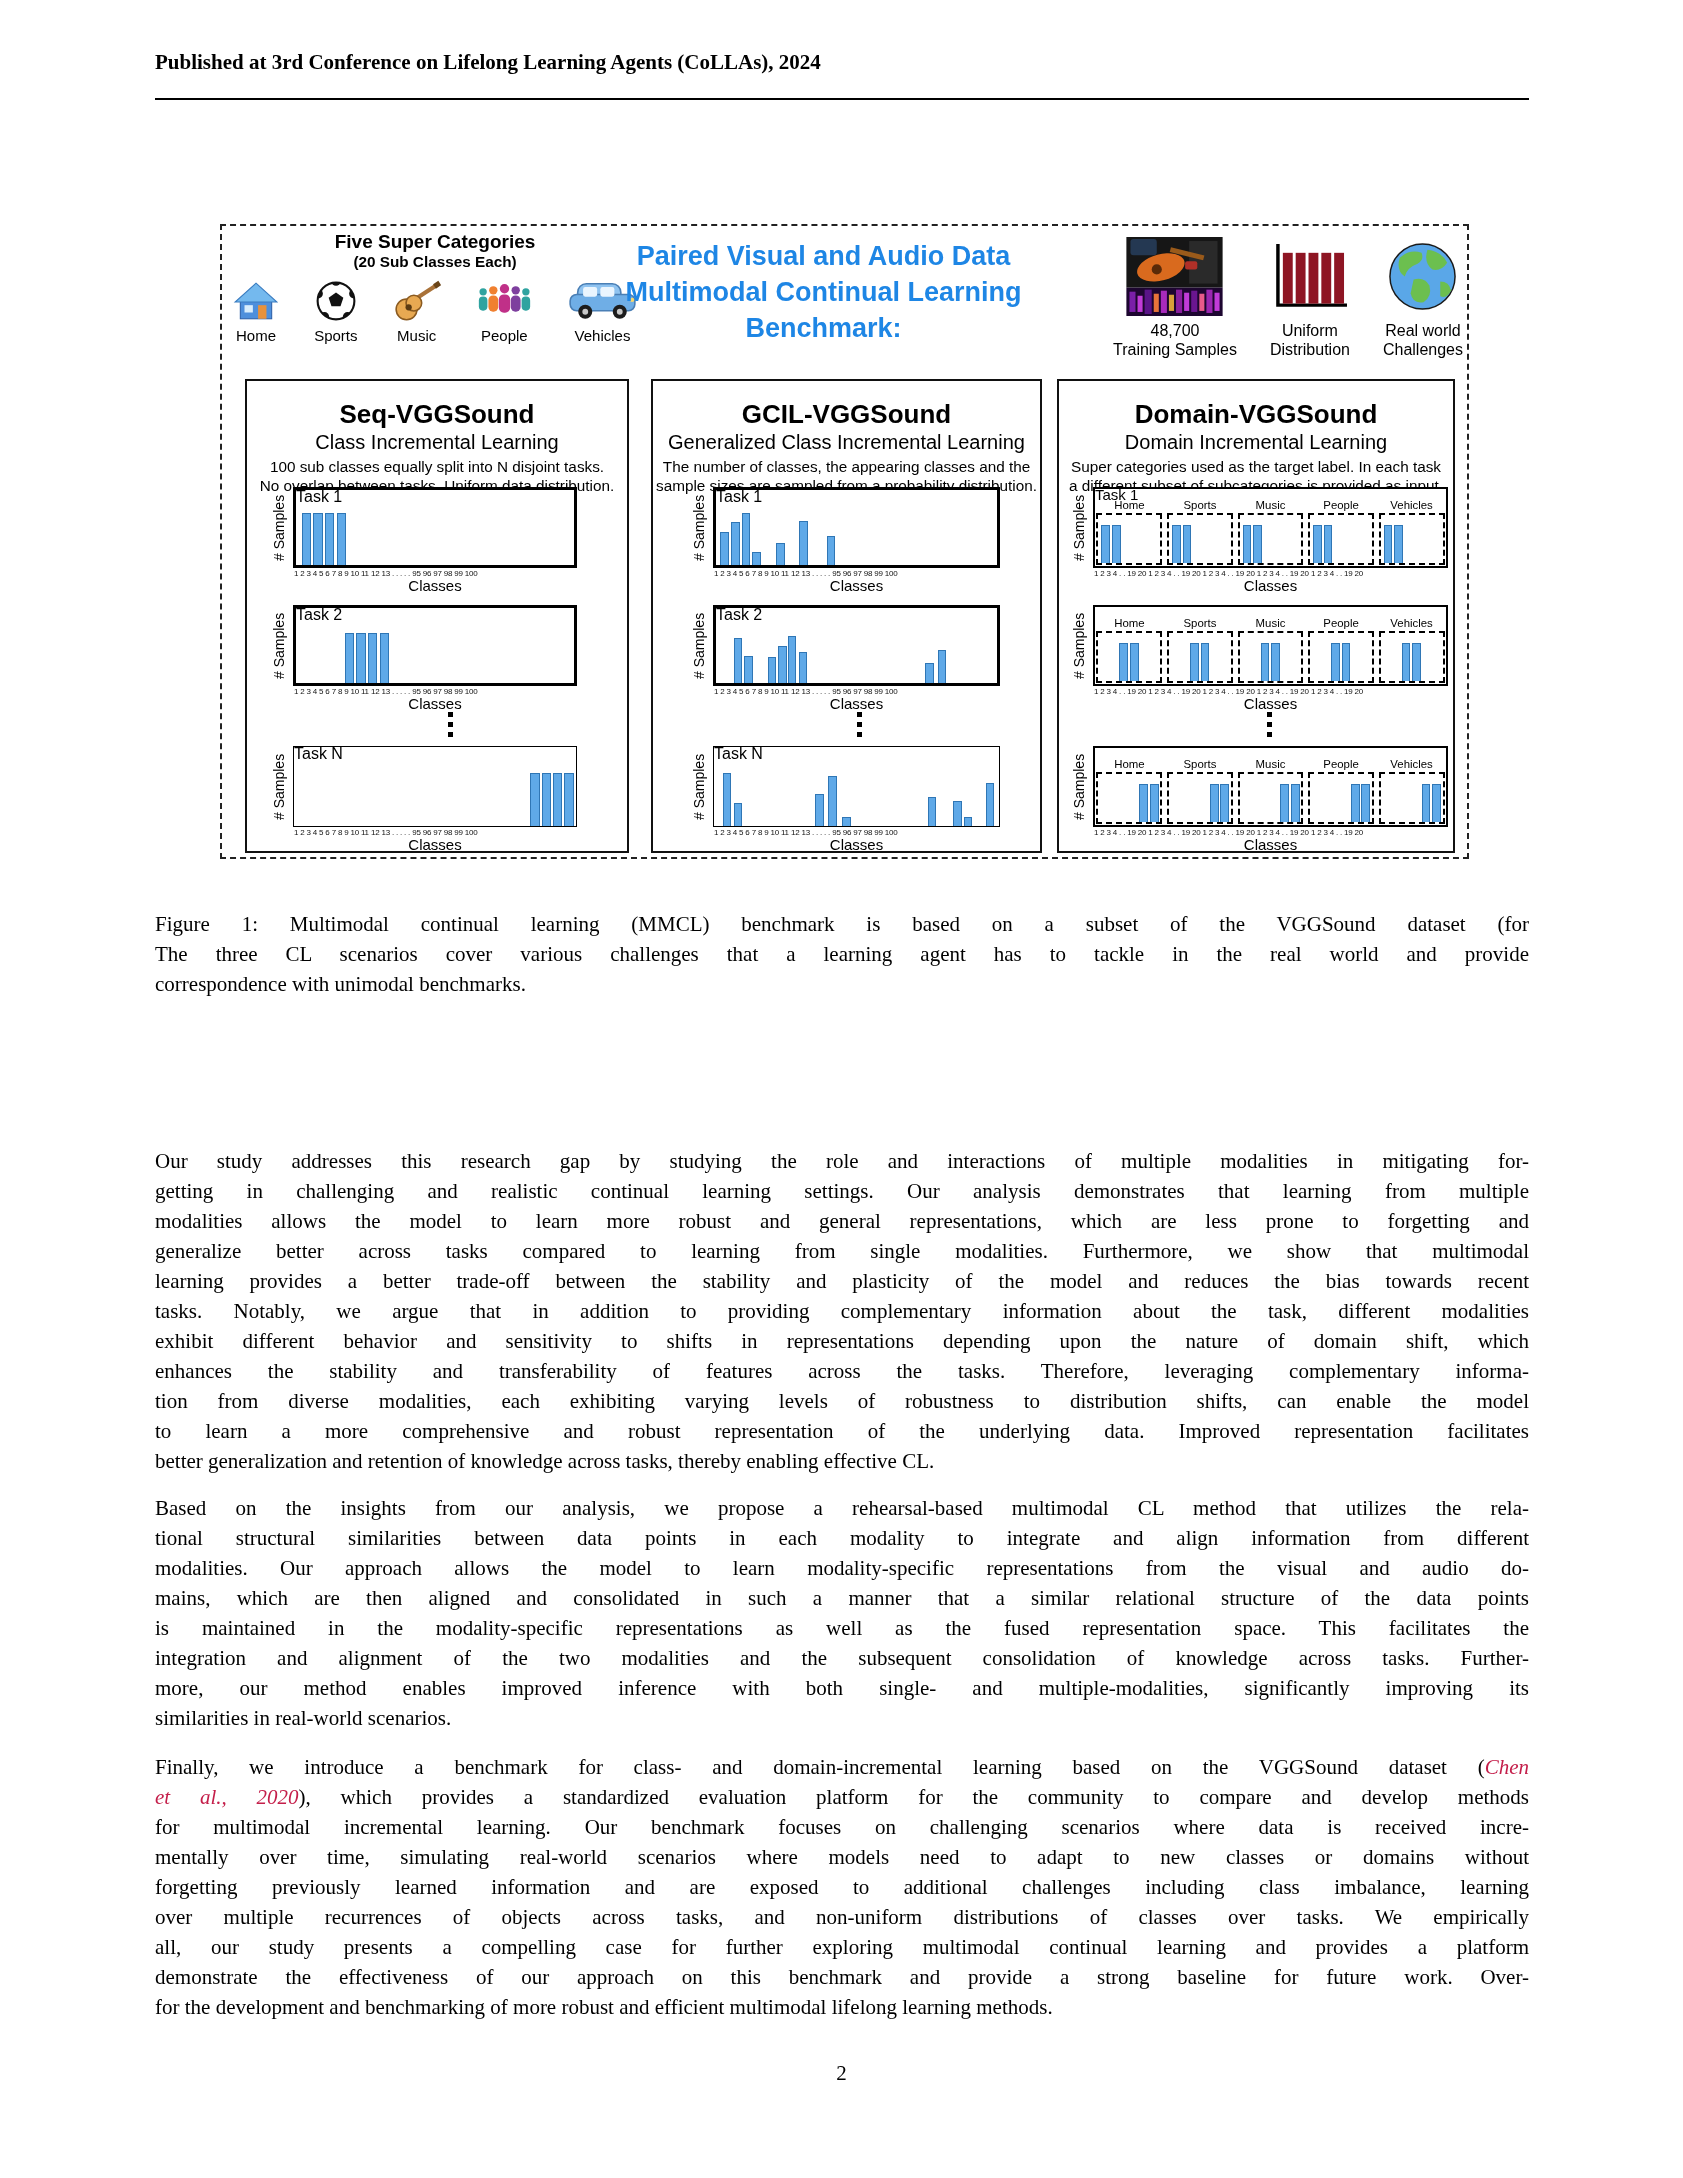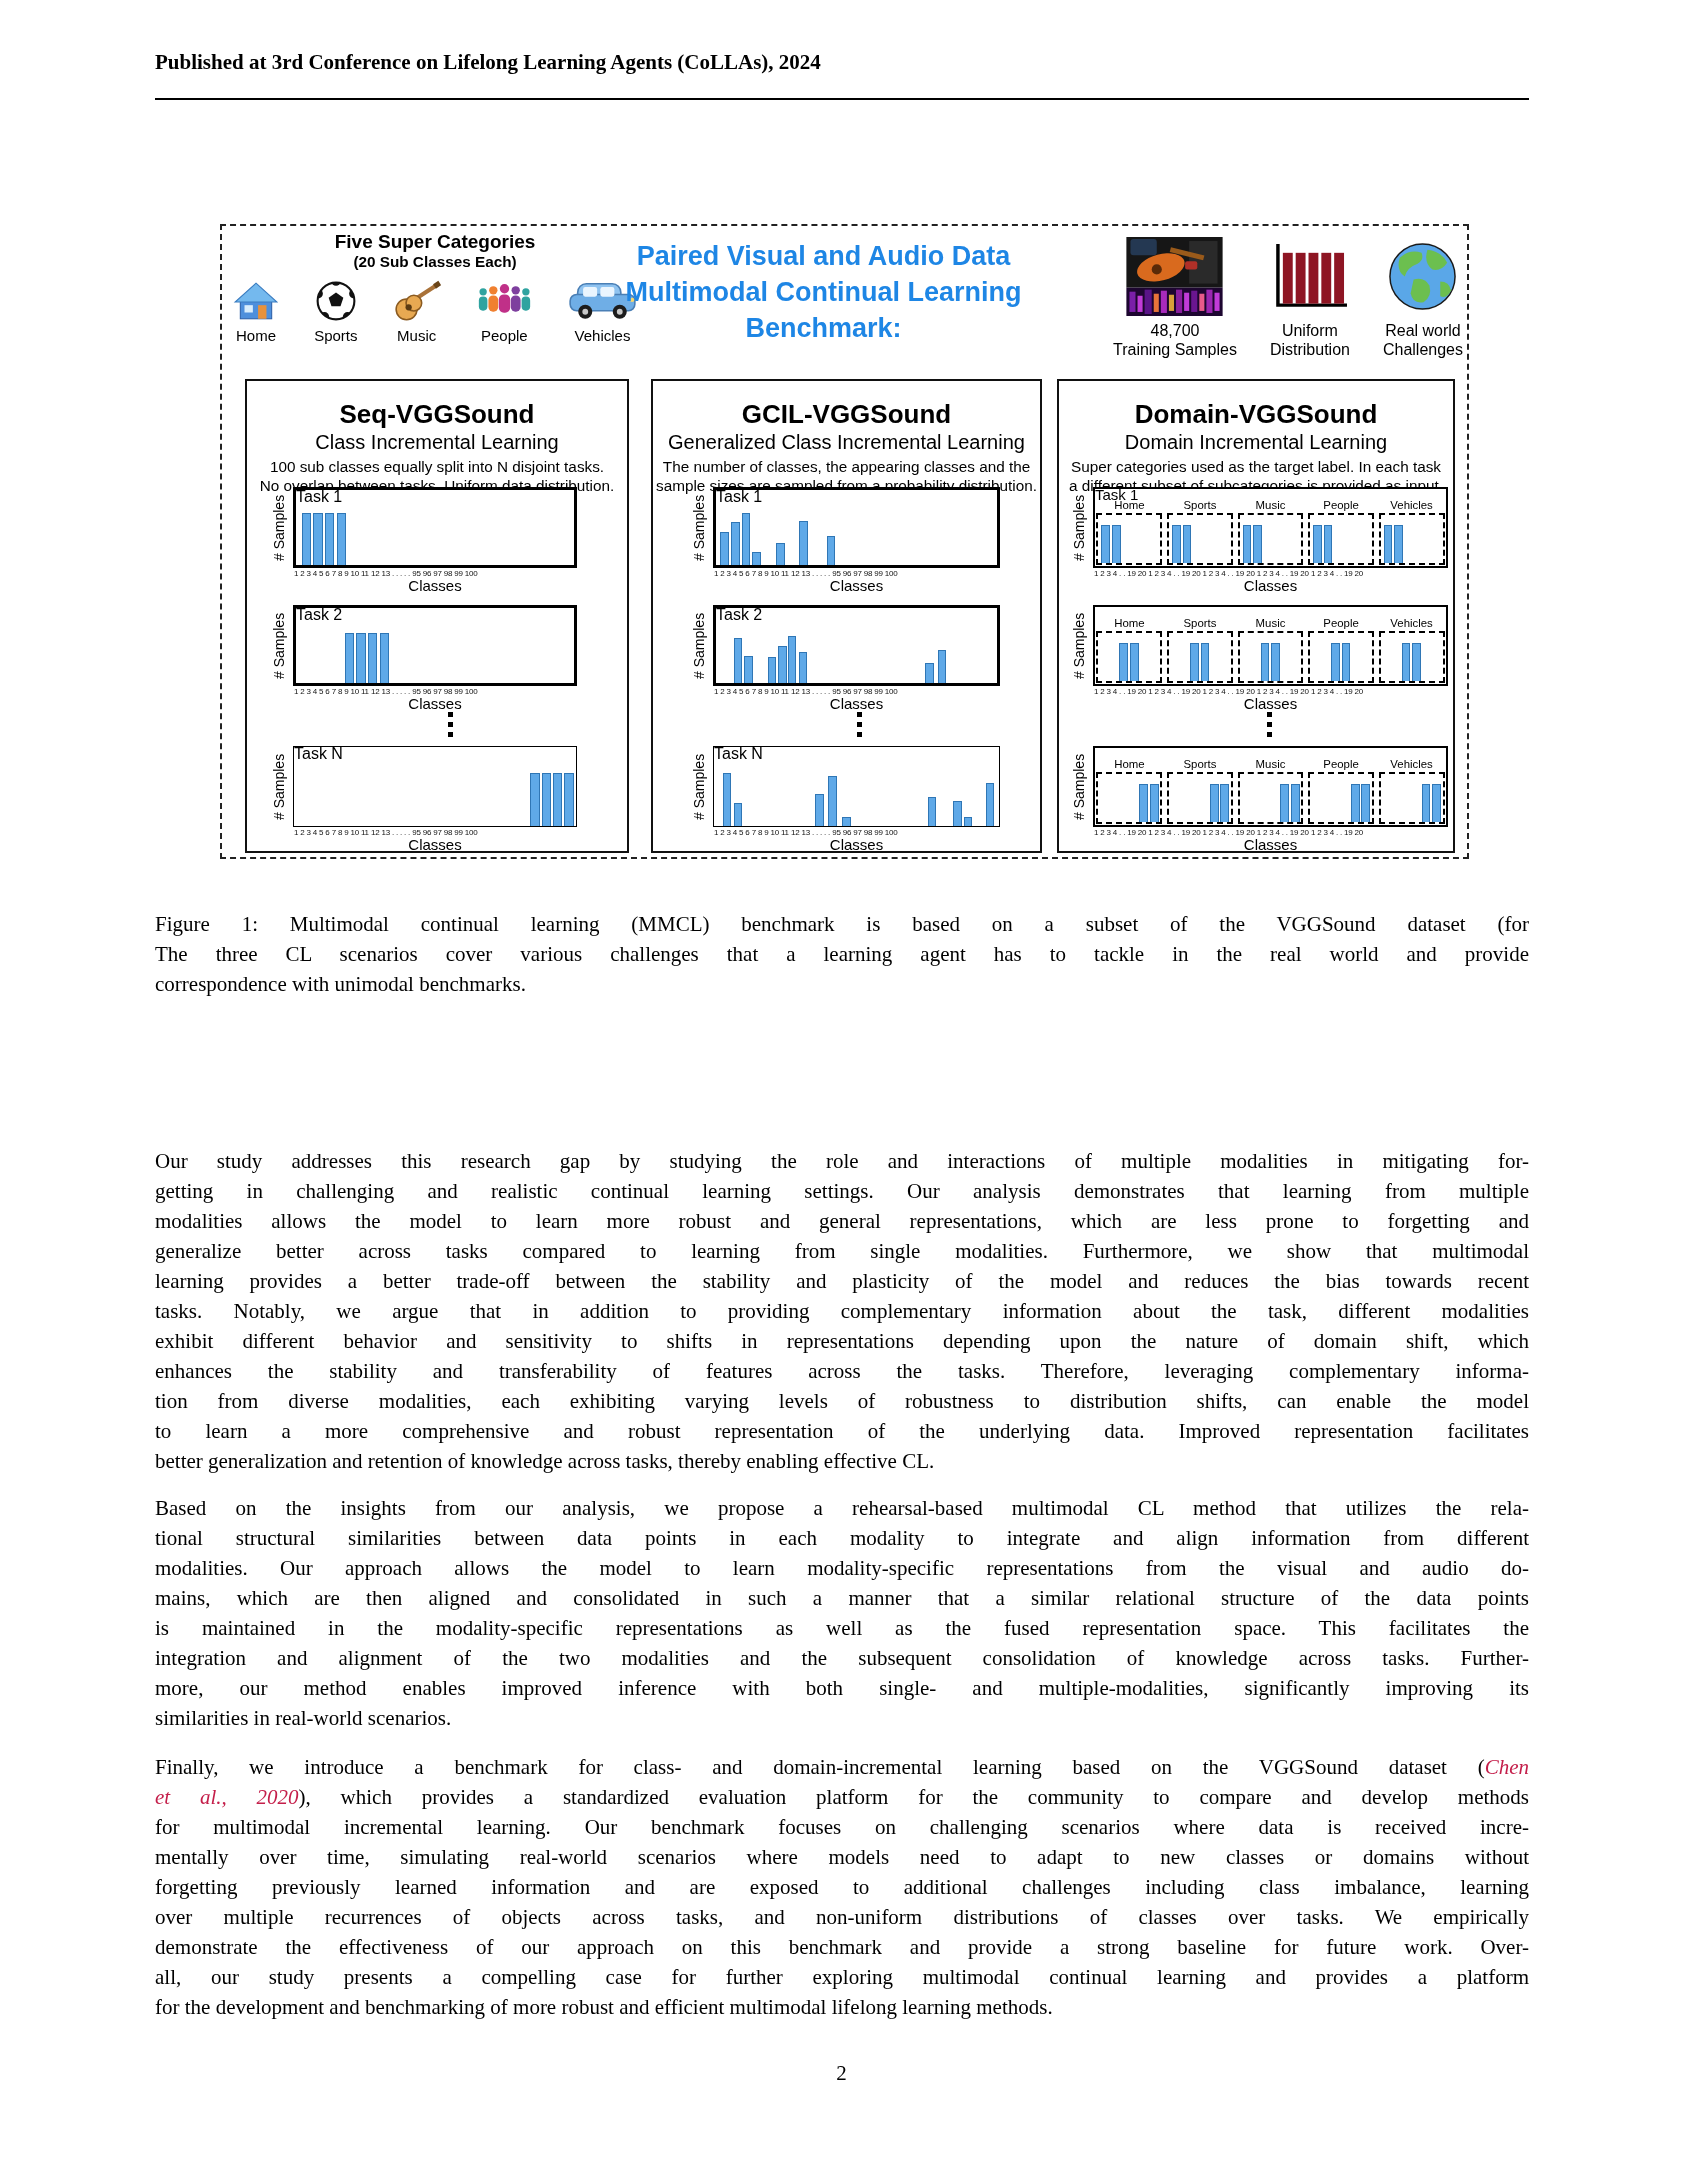--- a/index.html
+++ b/index.html
@@ -478,19 +478,19 @@
     <div class="line">more, our method enables improved inference with both single- and multiple-modalities, significantly improving its</div>
     <div class="line no-just">similarities in real-world scenarios.</div>
   </div>
 <div class="textblock" style="top:1752px;">
     <div class="line"><span>Finally, we introduce a benchmark for class- and domain-incremental learning based on the VGGSound dataset (</span><span class="cite">Chen</span></div>
     <div class="line"><span class="cite">et al., 2020</span><span>), which provides a standardized evaluation platform for the community to compare and develop methods</span></div>
     <div class="line">for multimodal incremental learning. Our benchmark focuses on challenging scenarios where data is received incre-</div>
     <div class="line">mentally over time, simulating real-world scenarios where models need to adapt to new classes or domains without</div>
     <div class="line">forgetting previously learned information and are exposed to additional challenges including class imbalance, learning</div>
     <div class="line">over multiple recurrences of objects across tasks, and non-uniform distributions of classes over tasks. We empirically</div>
+    <div class="line">all, our study presents a compelling case for further exploring multimodal continual learning and provides a platform</div>
     <div class="line">demonstrate the effectiveness of our approach on this benchmark and provide a strong baseline for future work. Over-</div>
-    <div class="line">all, our study presents a compelling case for further exploring multimodal continual learning and provides a platform</div>
     <div class="line no-just">for the development and benchmarking of more robust and efficient multimodal lifelong learning methods.</div>
   </div>
 
 <div class="pagenum">2</div>
 
 
 </body></html>

